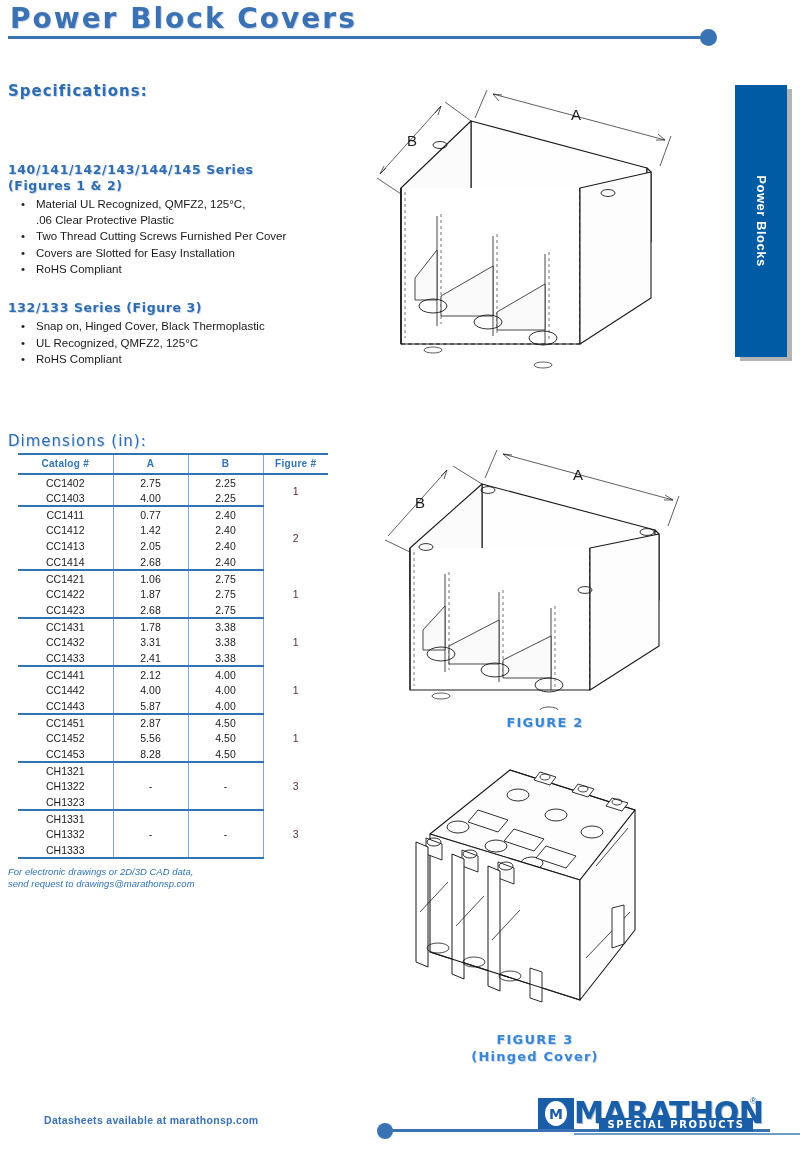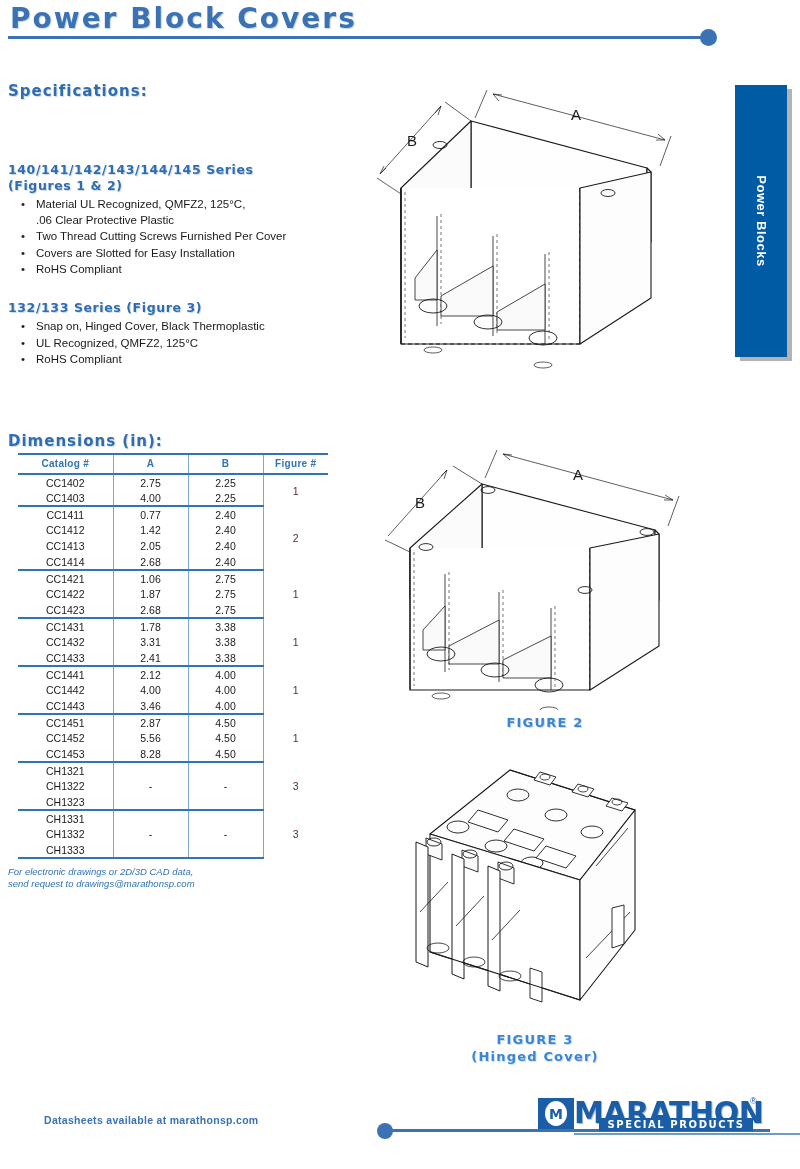--- a/index.html
+++ b/index.html
@@ -112,21 +112,21 @@
     display: block;
     padding-left: 0;
   }
 
   
   .dim-title {
     position: absolute;
     left: 8px;
     top: 432px;
     font-size: 15px;
-    font-weight: bold;
+    font-weight: normal;
     color: #2f6cb0;
     letter-spacing: 1px;
     font-family: "DejaVu Sans", sans-serif;
     text-shadow: 1px 1px 0 #cfdceb;
   }
   .dim-table {
     position: absolute;
     left: 18px;
     top: 453px;
     width: 310px;
@@ -412,21 +412,21 @@
         <td class="vline-l">4.00</td>
         <td class="vline-l fig" rowspan="3">1</td>
       </tr>
       <tr>
         <td class="cat">CC1442</td>
         <td class="vline-l">4.00</td>
         <td class="vline-l">4.00</td>
       </tr>
       <tr class="grp-end">
         <td class="cat">CC1443</td>
-        <td class="vline-l">3.46</td>
+        <td class="vline-l">5.87</td>
         <td class="vline-l">4.00</td>
       </tr>
       <tr>
         <td class="cat">CC1451</td>
         <td class="vline-l">2.87</td>
         <td class="vline-l">4.50</td>
         <td class="vline-l fig" rowspan="3">1</td>
       </tr>
       <tr>
         <td class="cat">CC1452</td>

